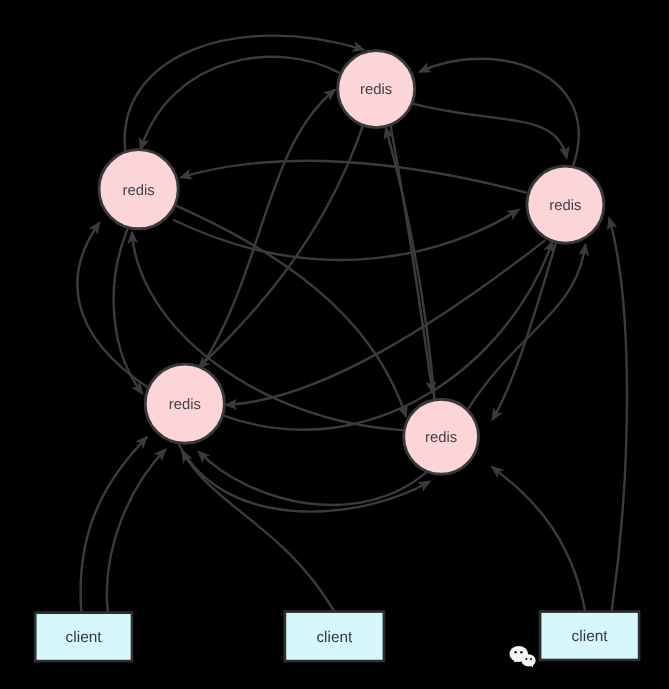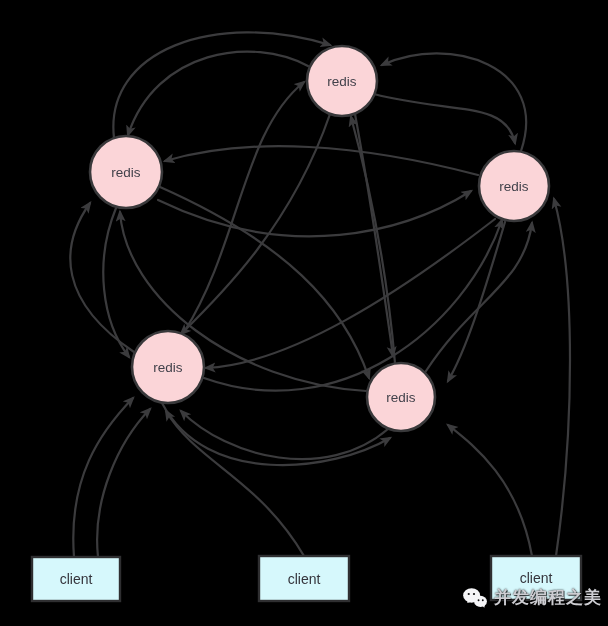--- a/index.html
+++ b/index.html
@@ -128,15 +128,14 @@
         <ellipse cx="21.5" cy="17" rx="7.6" ry="6.6"></ellipse>
         <path d="M 26,24.5 L 22,20.5 L 27,19 Z"></path>
       </g>
       <g fill="#111111">
         <circle cx="7.6" cy="8.3" r="1.3"></circle>
         <circle cx="13.8" cy="8.3" r="1.3"></circle>
         <circle cx="19.2" cy="15.6" r="1.1"></circle>
         <circle cx="24.2" cy="15.6" r="1.1"></circle>
       </g>
     </svg>
-    <span class="wm-text" style="color: rgb(205, 205, 210);">并发编程之美</span>
   </div>
 </div>
 
 </body></html>

